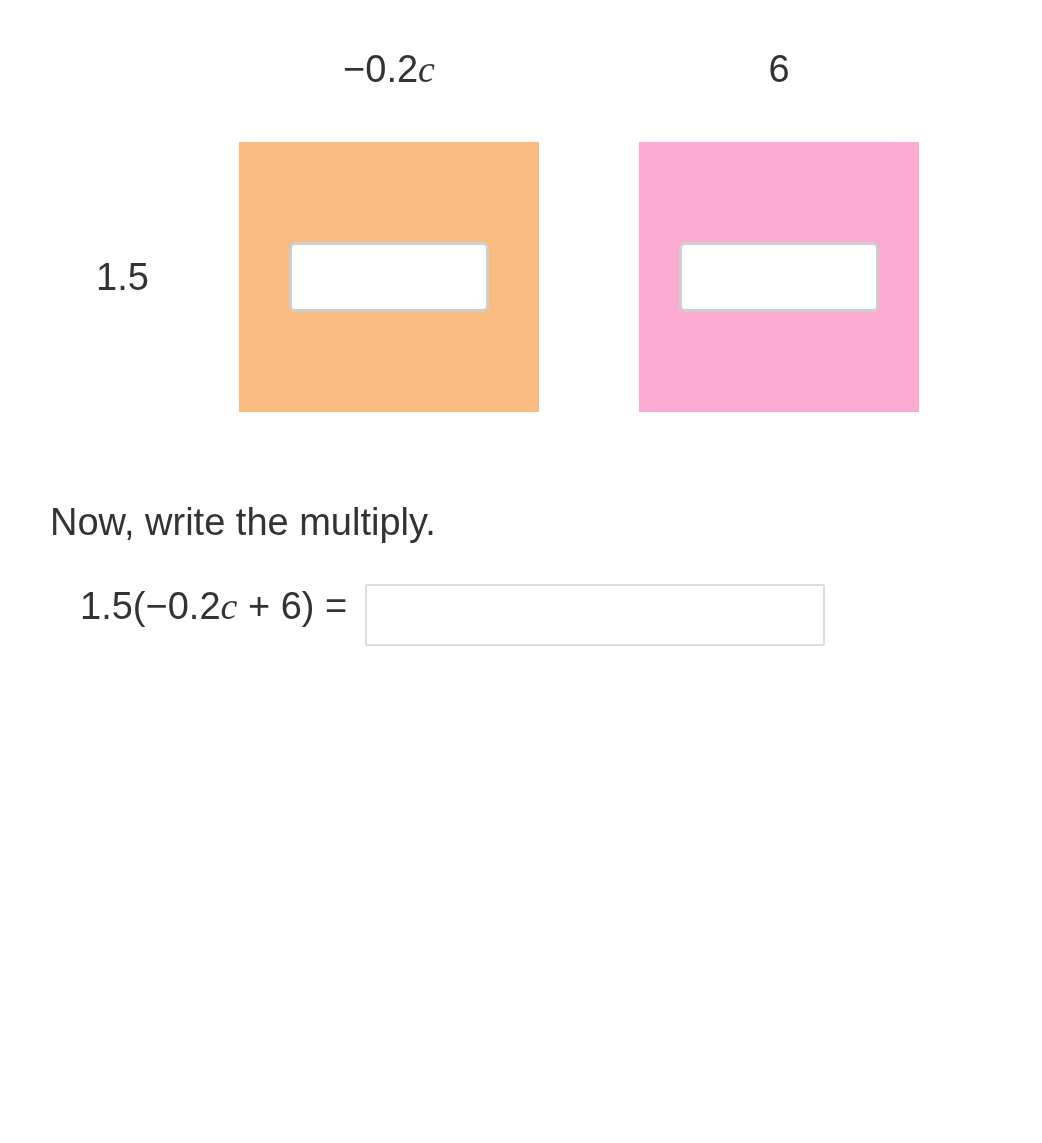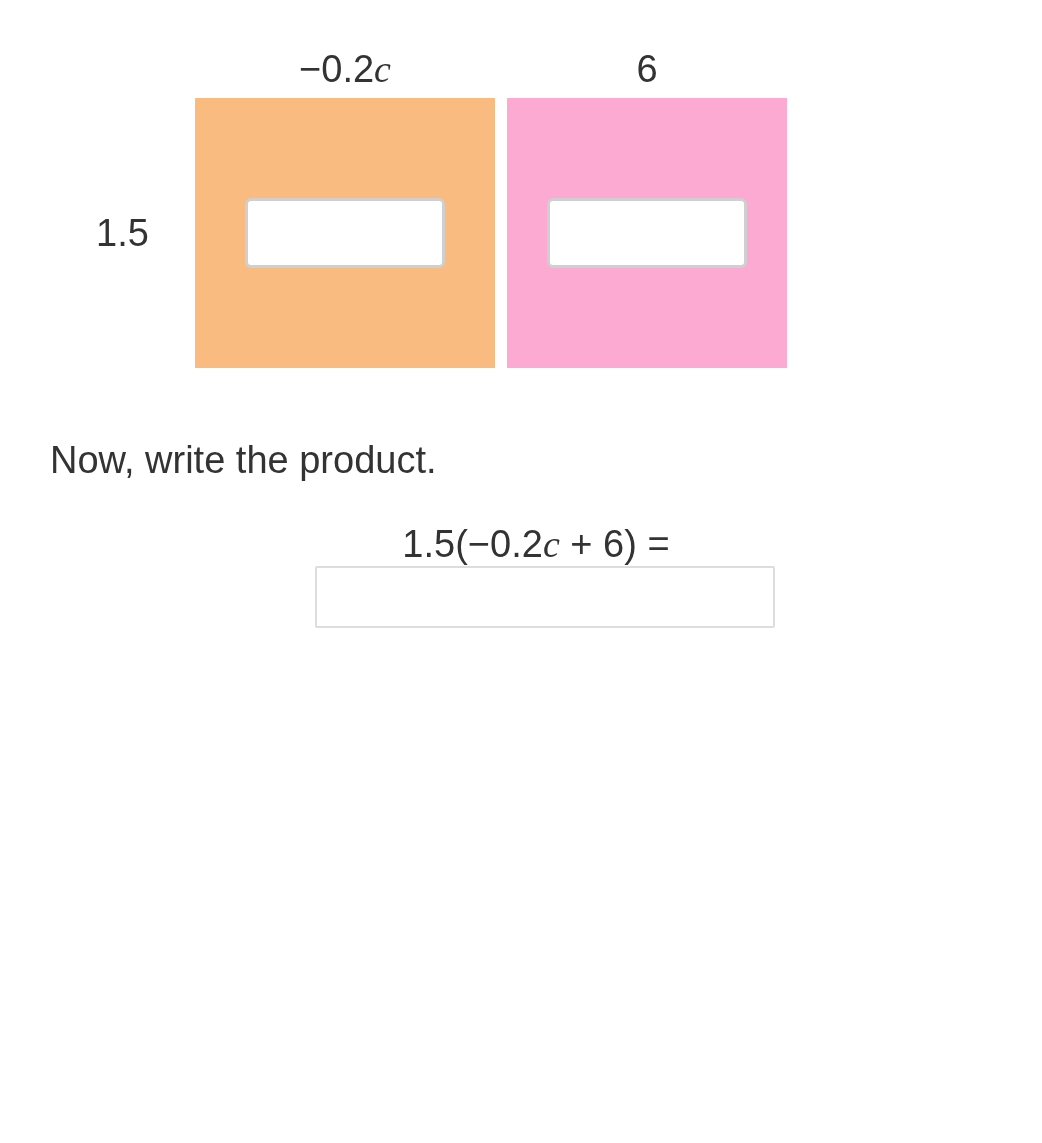--- a/index.html
+++ b/index.html
@@ -25,21 +25,22 @@
   }
   .minus {
     font-family: Arial, sans-serif;
   }
   .area-model {
     display: grid;
     grid-template-columns: 145px 300px 12px 280px;
     grid-template-rows: 58px 270px;
     align-items: center;
     justify-items: center;
-    margin-bottom: 71px;
+    margin-bottom: 89px;
+    gap: 44px;
   }
   .header-cell {
     font-size: 38px;
     text-align: center;
   }
   .row-label {
     font-size: 38px;
     text-align: center;
     justify-self: center;
   }
@@ -62,24 +63,22 @@
     font-size: 30px;
     text-align: center;
     outline: none;
   }
   .product-label {
     font-size: 38px;
     margin-bottom: 40px;
   }
   .product-row {
     display: flex;
-    align-items: center;
     font-size: 38px;
     padding-left: 30px;
-    flex-direction: column;
   }
   .product-input {
     box-sizing: border-box;
     width: 460px;
     height: 62px;
     margin-left: 18px;
     border: 2px solid #dddddd;
     border-radius: 2px;
     background: #ffffff;
     font-size: 30px;
@@ -106,21 +105,21 @@
     <div class="row-label">1.5</div>
     <div class="tile tile-orange">
       <input type="text" class="tile-input" style="">
     </div>
     <div></div>
     <div class="tile tile-pink">
       <input type="text" class="tile-input" style="">
     </div>
   </div>
 
-  <div class="product-label">Now, write the product.</div>
+  <div class="product-label">Now, write the multiply.</div>
 
   <div class="product-row">
     <span>
       <span>1.5</span><span>(</span><span class="minus">−</span><span>0.2</span><span class="mathvar">c</span><span> + </span><span>6</span><span>) </span><span>=</span>
     </span>
     <input type="text" class="product-input" style="">
   </div>
 
 </div>
 

